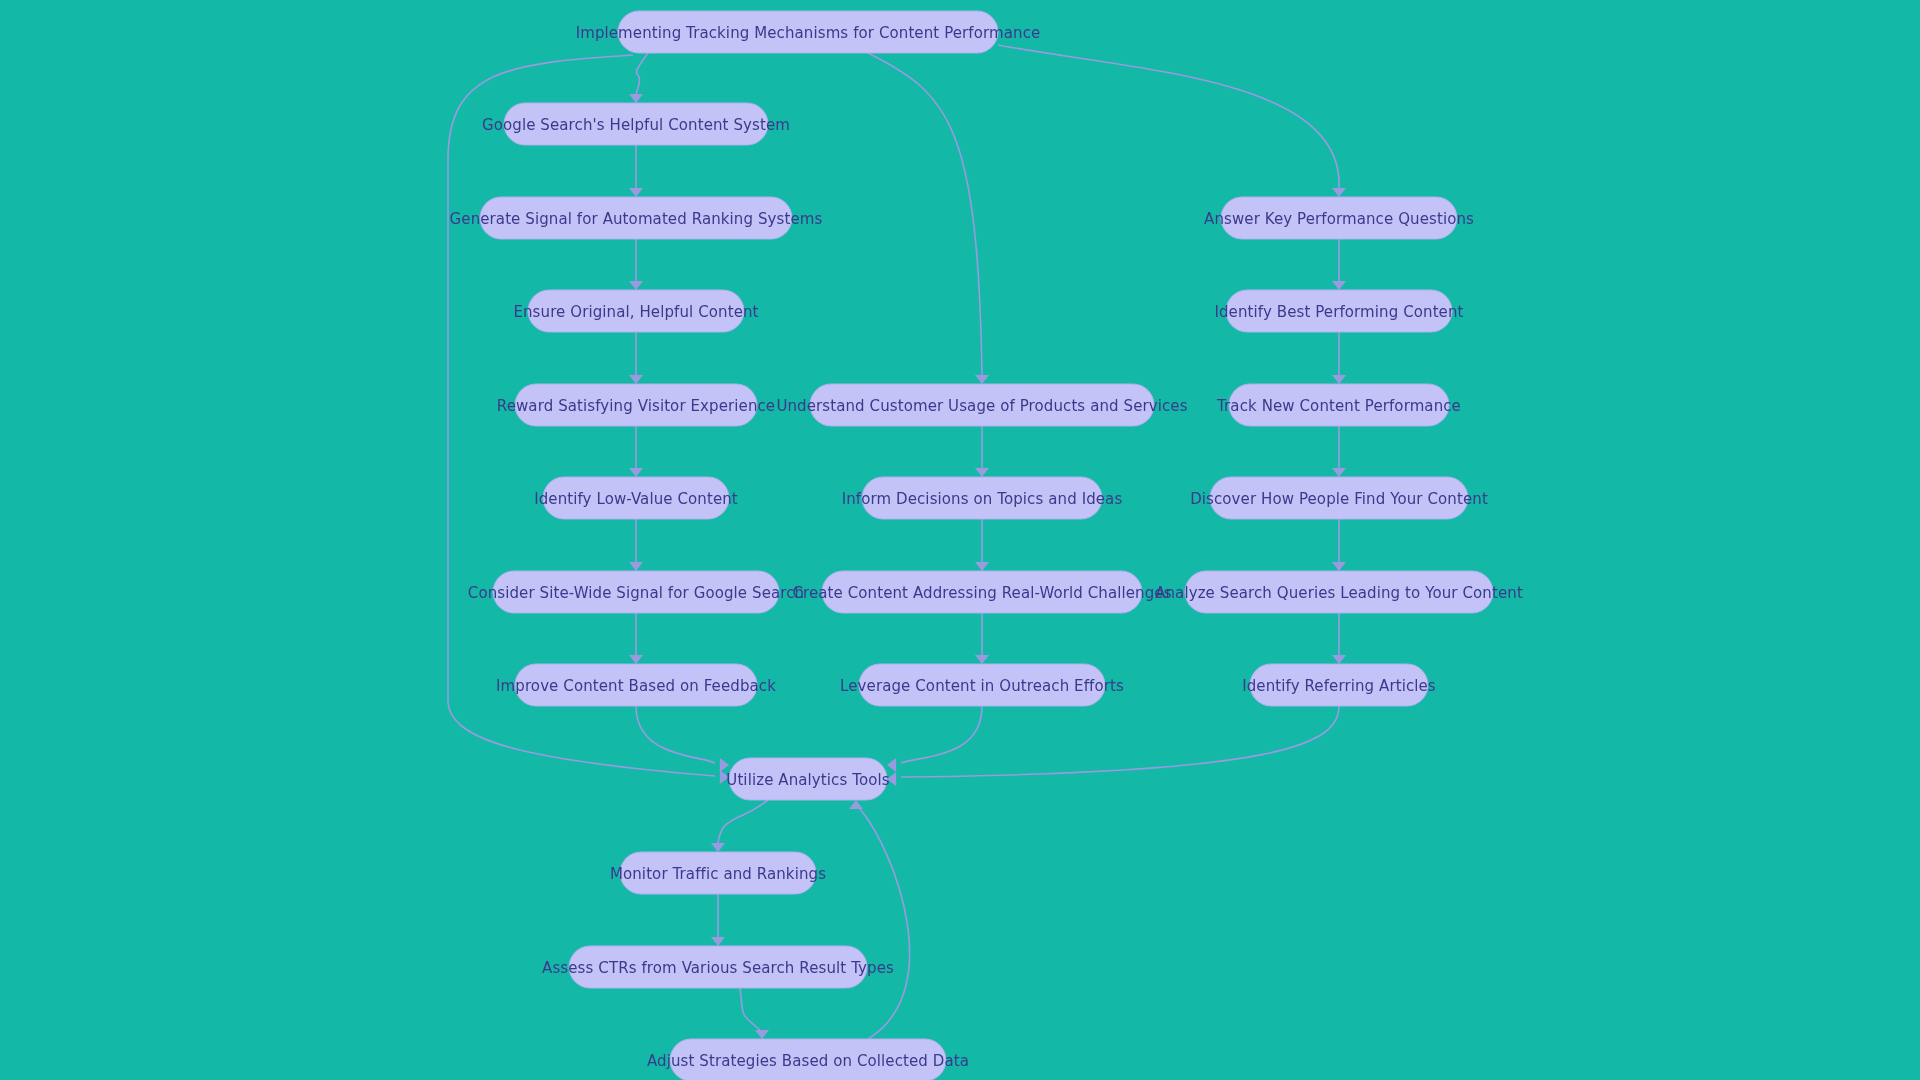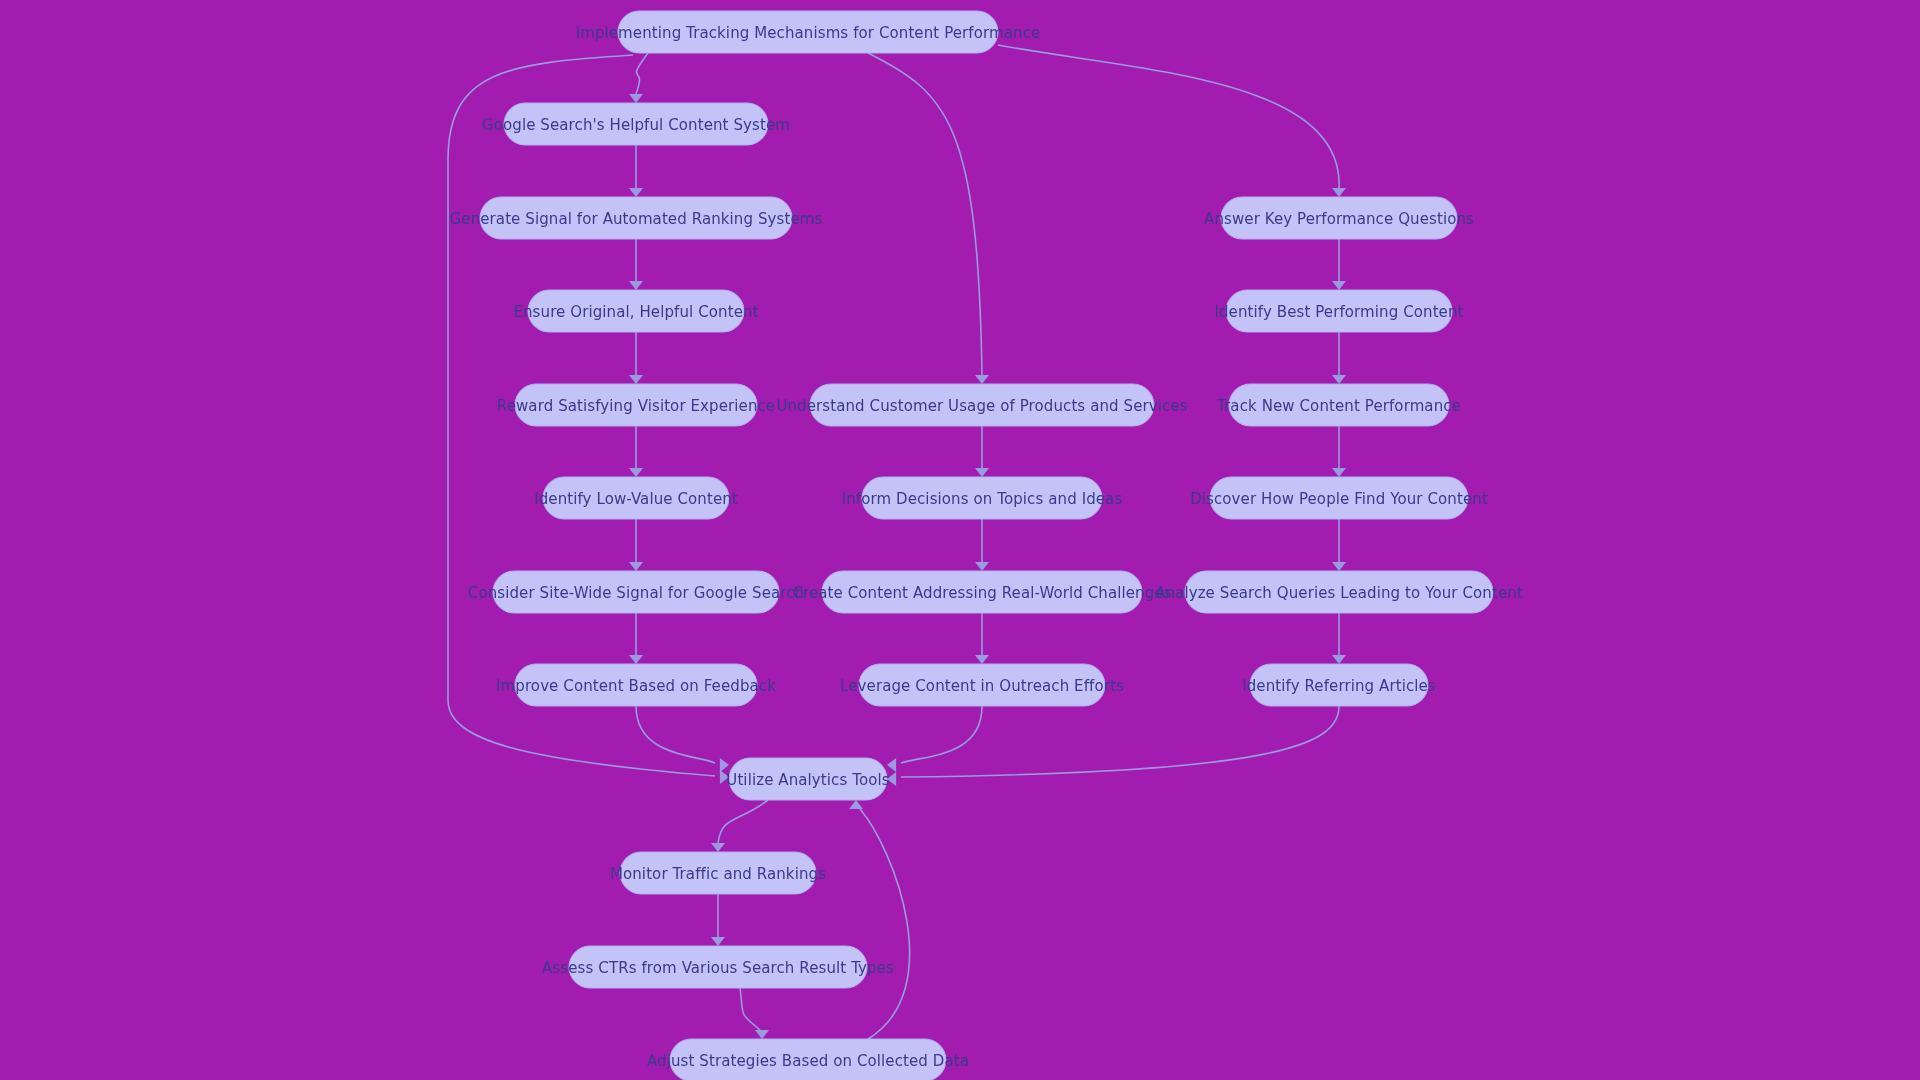--- a/index.html
+++ b/index.html
@@ -8,21 +8,21 @@
     background: #ffffff;
     width: 1920px;
     height: 1080px;
     overflow: hidden;
     font-family: "DejaVu Sans", "Liberation Sans", sans-serif;
   }
   #flow-root {
     position: relative;
     width: 1920px;
     height: 1080px;
-    background: #a21caf;
+    background: #14b8a6;
   }
   #flow-svg {
     position: absolute;
     top: 0;
     left: 0;
     width: 1920px;
     height: 1080px;
     display: block;
   }
   .node-text {

